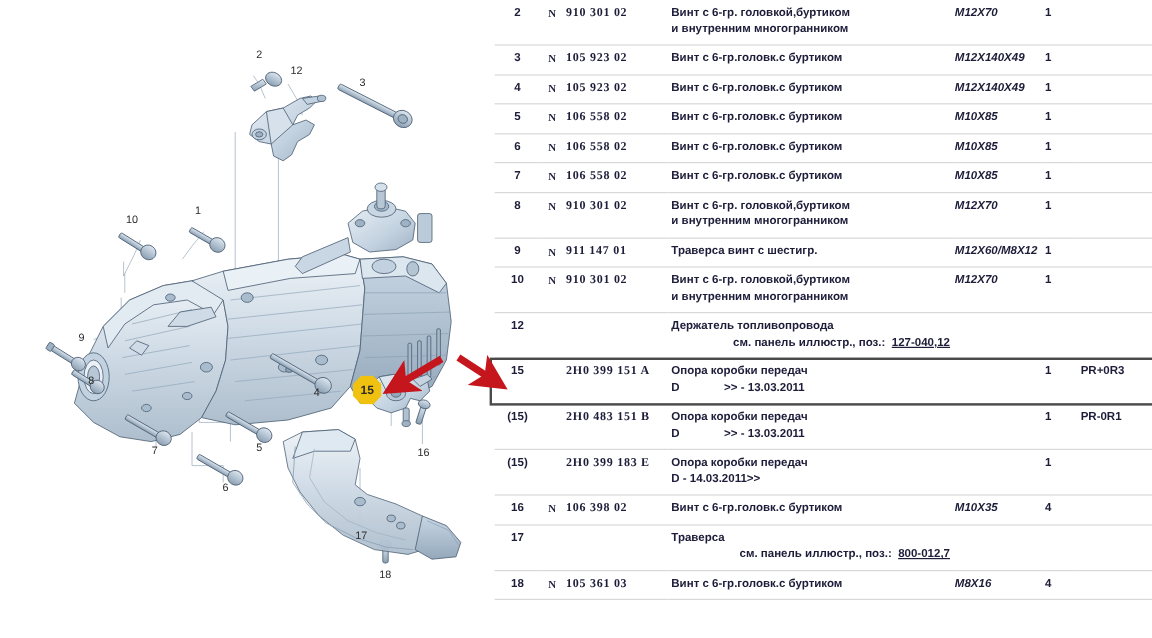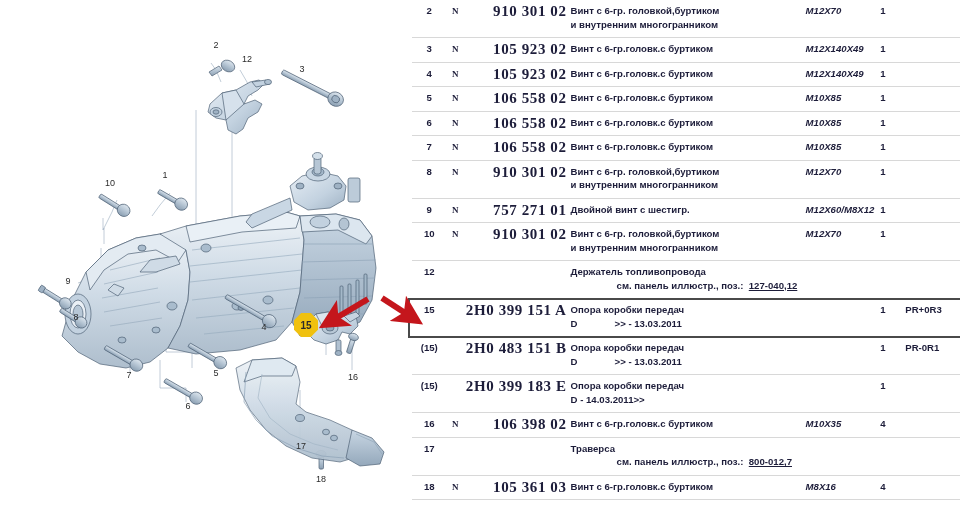--- a/index.html
+++ b/index.html
@@ -55,30 +55,30 @@
   table.parts tr { border-bottom: 1px solid #d8d8d8; }
   table.parts td {
     vertical-align: top;
     padding: 5px 2px 6px 2px;
     line-height: 12.5px;
     white-space: nowrap;
   }
   td.c-pos   { width: 44px; text-align: center; font-weight: bold; padding-left: 4px; }
   td.c-n     { width: 22px; text-align: center; font-weight: bold; font-size: 9px;
                font-family: "Liberation Serif", serif; }
-  td.c-num   { width: 92px; text-align: right; font-weight: bold;
-               font-family: "Liberation Serif", serif; font-size: 15px;
+  td.c-num   { width: 92px; text-align: left; font-weight: bold;
+               font-family: "Liberation Serif", serif; font-size: 10px;
                letter-spacing: 0.6px; }
   td.c-desc  { width: 238px; text-align: left; font-weight: bold; white-space: normal; }
   td.c-spec  { width: 76px; text-align: left; font-weight: bold; font-style: italic; }
   td.c-qty   { width: 36px; text-align: left; font-weight: bold; padding-left: 6px; }
   td.c-code  { width: 68px; text-align: left; font-weight: bold; padding-left: 4px; }
 
   .sub-line { display: block; margin-top: 1px; }
-  .sub-indent { display: block; margin-top: 1px; padding-left: 46px; }
+  .sub-indent { display: block; margin-top: 1px; padding-left: 46px; text-align: right; }
   .panel-link {
     text-decoration: underline;
     color: #1d1d3a;
     cursor: pointer;
   }
   .dfrom { display: inline-block; width: 44px; }
 
   
   tr.highlight { position: relative; }
   #hl-box {
@@ -381,22 +381,22 @@
             <td class="c-n">N</td>
             <td class="c-num">910 301 02</td>
             <td class="c-desc"><span>Винт с 6-гр. головкой,буртиком</span><span class="sub-line">и внутренним многогранником</span></td>
             <td class="c-spec">M12X70</td>
             <td class="c-qty">1</td>
             <td class="c-code"></td>
           </tr>
           <tr>
             <td class="c-pos">9</td>
             <td class="c-n">N</td>
-            <td class="c-num">757 271 01</td>
-            <td class="c-desc"><span>Двойной винт с шестигр.</span></td>
+            <td class="c-num">911 147 01</td>
+            <td class="c-desc"><span>Траверса винт с шестигр.</span></td>
             <td class="c-spec">M12X60/M8X12</td>
             <td class="c-qty">1</td>
             <td class="c-code"></td>
           </tr>
           <tr>
             <td class="c-pos">10</td>
             <td class="c-n">N</td>
             <td class="c-num">910 301 02</td>
             <td class="c-desc"><span>Винт с 6-гр. головкой,буртиком</span><span class="sub-line">и внутренним многогранником</span></td>
             <td class="c-spec">M12X70</td>

